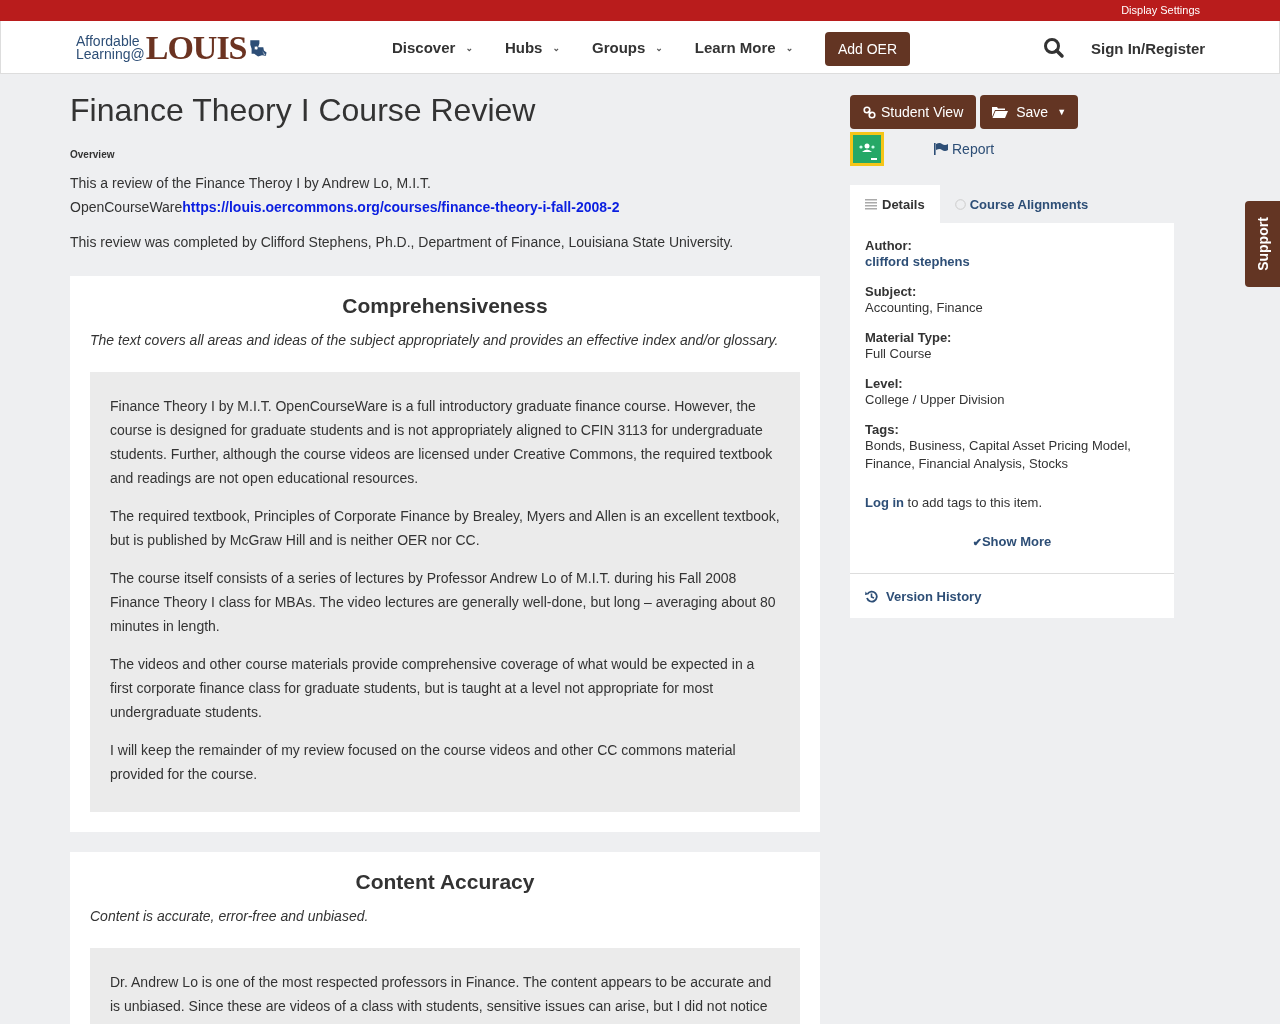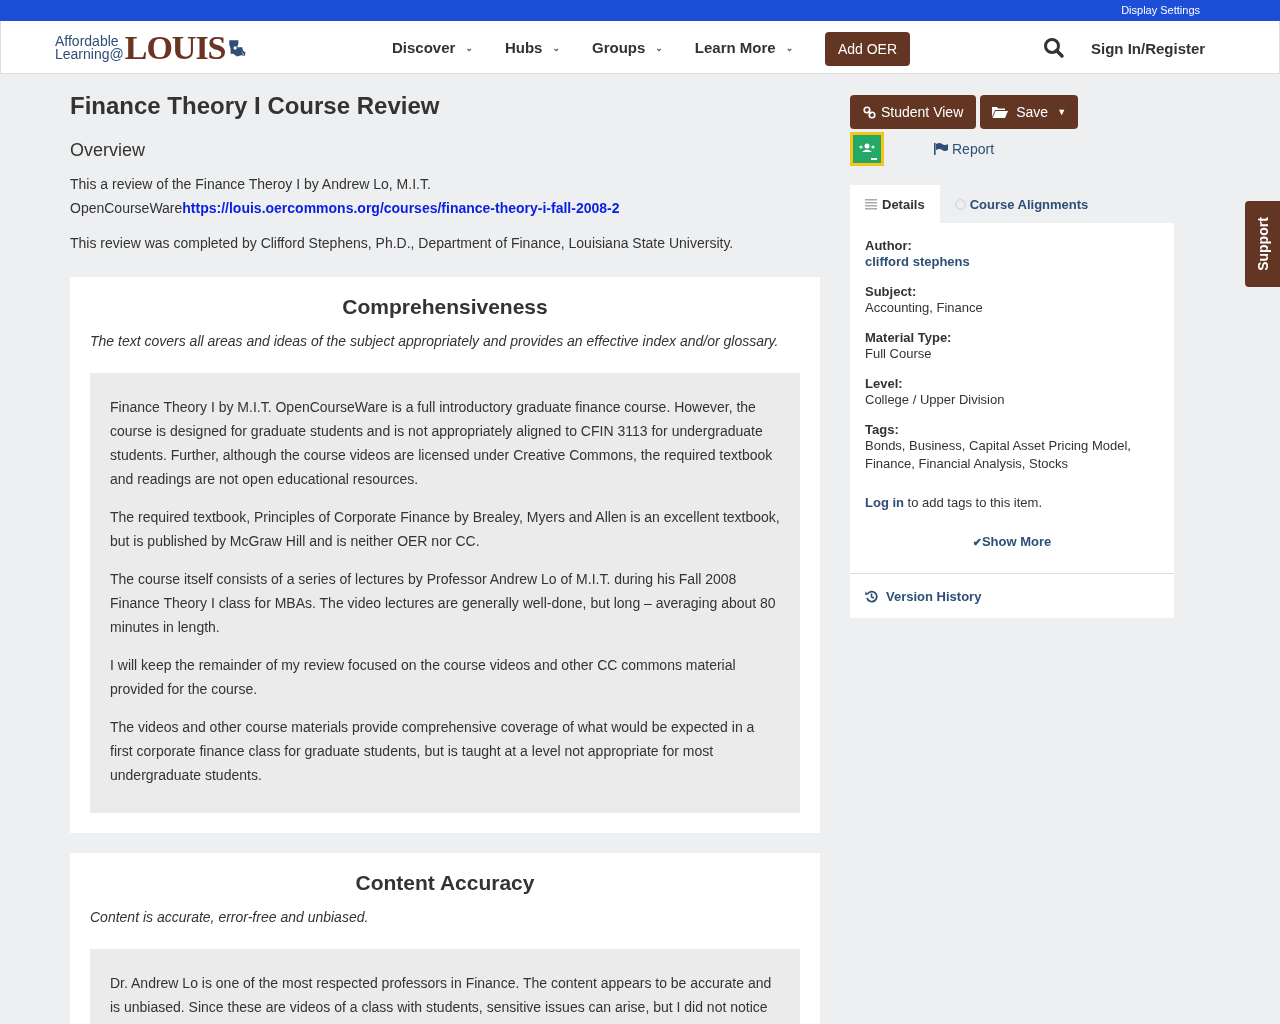--- a/index.html
+++ b/index.html
@@ -1,32 +1,32 @@
 <!DOCTYPE html>
 <html><head>
 <meta charset="utf-8">
 <style>
   * { box-sizing: border-box; margin: 0; padding: 0; }
   body { width: 1280px; height: 1024px; overflow: hidden; background: #eeeff1; font-family: "Liberation Sans", sans-serif; color: #333; font-size: 14px; position: relative; }
-  .topbar { height: 21px; background: #1d4ed8; position: relative; }
+  .topbar { height: 21px; background: #b91c1c; position: relative; }
   .topbar .display-settings { position: absolute; right: 80px; top: 4px; font-size: 11px; color: #fff; }
   .navbar { height: 53px; background: #fff; border-bottom: 1px solid #ddd; border-left: 1px solid #ddd; border-right: 1px solid #ddd; position: relative; }
-  .logo { position: absolute; left: 54px; top: 8px; width: 192px; height: 38px; display: flex; align-items: center; }
+  .logo { position: absolute; left: 75px; top: 8px; width: 192px; height: 38px; display: flex; align-items: center; }
   .logo .small { font-size: 14px; line-height: 13px; color: #2d4e76; font-weight: normal; }
   .logo .big { font-family: Liberation Serif, serif; font-size: 34px; font-weight: bold; color: #6b3321; letter-spacing: -1px; margin-left: 1px; line-height: 30px; }
   .logo .state { width: 30px; height: 30px; margin-left: 2px; }
   .nav-menu { position: absolute; left: 391px; top: 0; height: 53px; display: flex; align-items: center; }
   .nav-item { font-size: 15px; font-weight: bold; color: #333; margin-right: 32px; display: flex; align-items: center; }
   .nav-item .chev { font-size: 9px; margin-left: 10px; color: #555; }
   .add-oer { position: absolute; left: 824px; top: 11px; height: 34px; width: 85px; background: #633523; color: #fff; border-radius: 4px; font-size: 14px; display: flex; align-items: center; justify-content: center; }
   .search-icon { position: absolute; left: 1042px; top: 37px; }
   .signin { position: absolute; left: 1090px; top: 40px; font-size: 15px; font-weight: bold; color: #333; }
   .main { position: absolute; left: 70px; top: 74px; width: 750px; }
-  h1.page-title { font-size: 24px; font-weight: bold; color: #333; margin-top: 18px; }
-  .overview-label { font-size: 18px; font-weight: normal; margin-top: 20px; }
+  h1.page-title { font-size: 32px; font-weight: normal; color: #333; margin-top: 18px; }
+  .overview-label { font-size: 10px; font-weight: bold; margin-top: 20px; }
   .overview p { font-size: 14px; line-height: 24px; margin-top: 11px; color: #333; }
   .overview a { color: #0a1ee0; font-weight: bold; text-decoration: none; }
   .section { background: #fff; margin-top: 22px; padding: 20px 20px 20px 20px; }
   .section + .section { margin-top: 20px; }
   .section h2 { text-align: center; font-size: 21px; font-weight: bold; color: #333; margin-top: -2px; }
   .section .criteria { font-style: italic; font-size: 14px; margin-top: 14px; }
   .review-box { background: #ebebeb; margin-top: 24px; padding: 22px 20px 12px 20px; }
   .review-box p { font-size: 14px; line-height: 24px; margin-bottom: 14px; color: #333; }
   .sidebar { position: absolute; left: 850px; top: 95px; width: 324px; }
   .btn-row { display: flex; }
@@ -104,22 +104,22 @@
     <p>This review was completed by Clifford Stephens, Ph.D., Department of Finance, Louisiana State University.</p>
   </div>
 
   <div class="section">
     <h2>Comprehensiveness</h2>
     <div class="criteria">The text covers all areas and ideas of the subject appropriately and provides an effective index and/or glossary.</div>
     <div class="review-box">
       <p>Finance Theory I by M.I.T. OpenCourseWare is a full introductory graduate finance course.  However, the course is designed for graduate students and is not appropriately aligned to CFIN 3113 for undergraduate students.  Further, although the course videos are licensed under Creative Commons, the required textbook and readings are not open educational resources.</p>
       <p>The required textbook, Principles of Corporate Finance by Brealey, Myers and Allen is an excellent textbook, but is published by McGraw Hill and is neither OER  nor CC.</p>
       <p>The course itself consists of a series of lectures by Professor Andrew Lo of M.I.T. during his Fall 2008 Finance Theory I class for MBAs.  The video lectures are generally well-done, but long – averaging about 80 minutes in length.</p>
+      <p>The videos and other course materials provide comprehensive coverage of what would be expected in a first corporate finance class for graduate students, but is taught at a level not appropriate for most undergraduate students.</p>
       <p>I will keep the remainder of my review focused on the course videos and other CC commons material provided for the course.</p>
-      <p>The videos and other course materials provide comprehensive coverage of what would be expected in a first corporate finance class for graduate students, but is taught at a level not appropriate for most undergraduate students.</p>
     </div>
   </div>
 
   <div class="section">
     <h2>Content Accuracy</h2>
     <div class="criteria">Content is accurate, error-free and unbiased.</div>
     <div class="review-box">
       <p>Dr. Andrew Lo is one of the most respected professors in Finance.  The content appears to be accurate and is unbiased.  Since these are videos of a class with students, sensitive issues can arise, but I did not notice anything controversial.</p>
     </div>
   </div>

